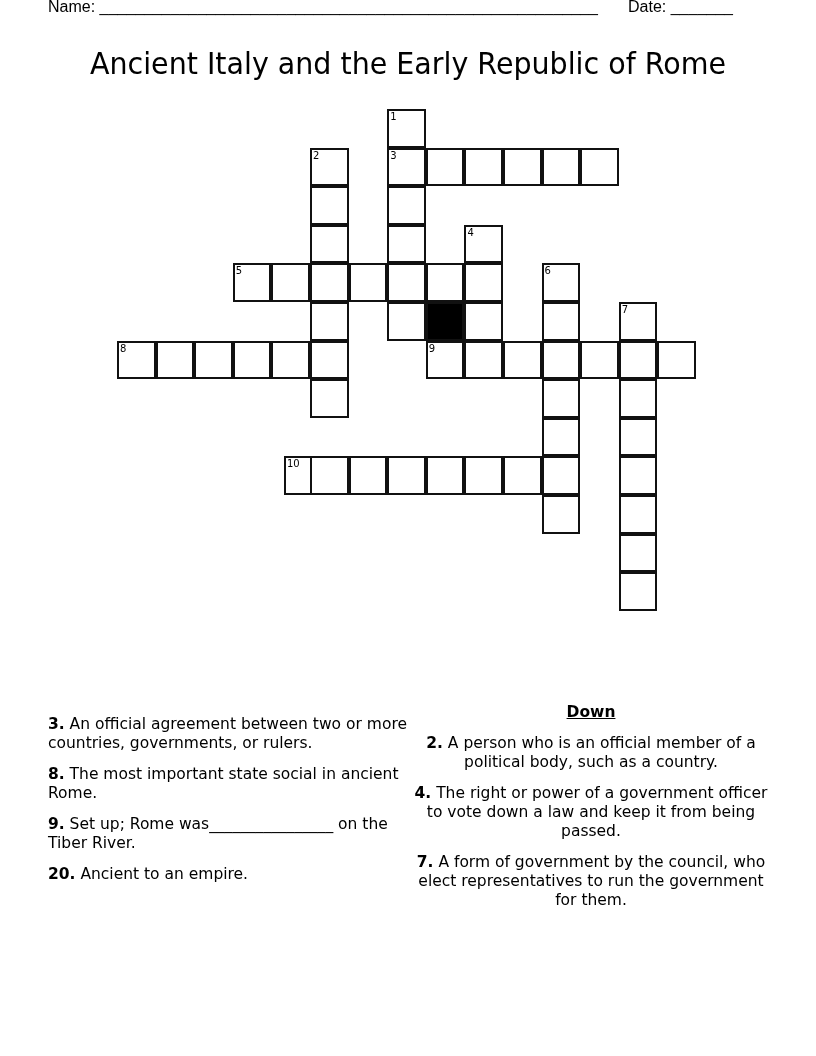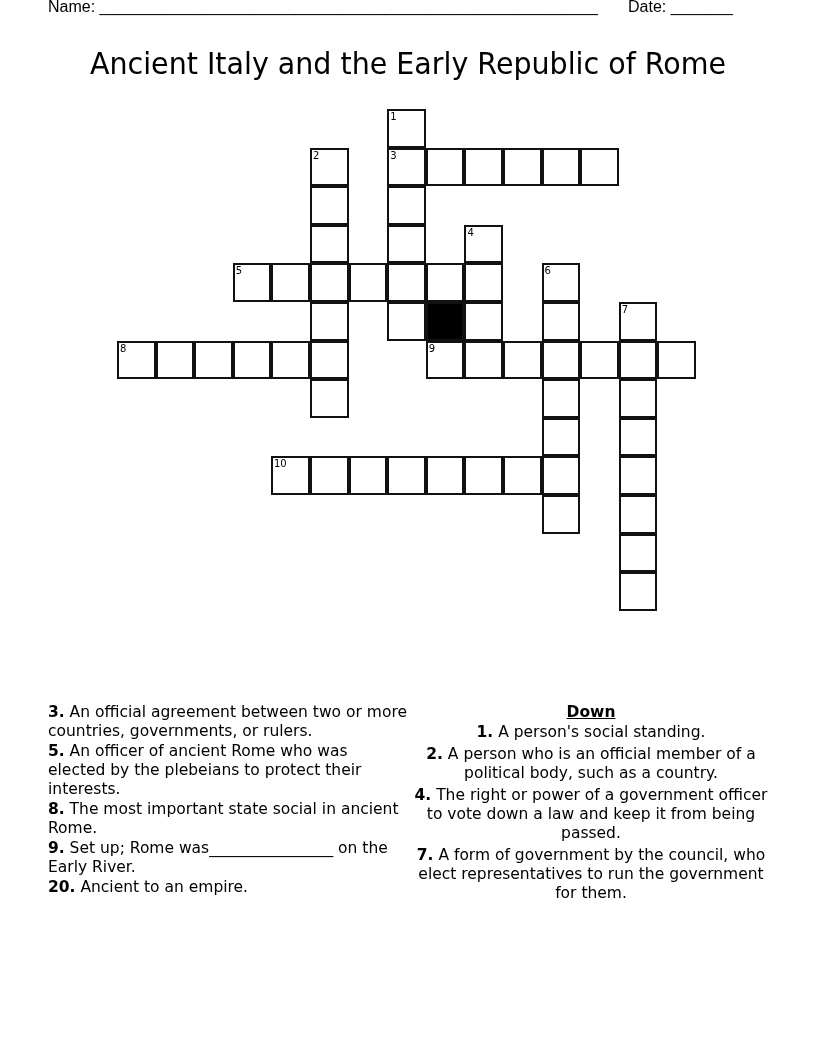--- a/index.html
+++ b/index.html
@@ -11,21 +11,21 @@
            font-family:"DejaVu Sans", sans-serif; font-size:30px; transform:scaleX(0.95); }
   .grid { position:absolute; left:118px; top:110px; }
   .cell { position:absolute; width:38.6px; height:38.6px; box-sizing:border-box;
           border:2px solid #111; background:#fff; margin-left:-1px; margin-top:-1px; }
   .cell.black { background:#000; }
   .num { position:absolute; left:1px; top:0px; font-family:"DejaVu Sans", sans-serif; font-size:10px; line-height:11px; }
   .clues { position:absolute; top:703px; font-family:"DejaVu Sans", sans-serif; font-size:15.5px; line-height:19px; }
   .clues.across { left:48px; width:360px; }
   .clues.down { left:411px; width:360px;text-align:center; }
   .clues h3 { margin:0 0 1px 0; font-size:15.5px; font-weight:bold; text-decoration:underline; }
-  .clue { margin:0 0 1px 0; }
+  .clue { margin:12px 0 1px 0; }
   .clue b { font-weight:bold; }
   .clues.down .clue { margin-bottom:3px; }
 </style>
 </head>
 <body>
 
 <div class="hdr hdr-name">Name: ________________________________________________________</div>
 <div class="hdr hdr-date">Date: _______</div>
 
 <div class="title">Ancient Italy and the Early Republic of Rome</div>
@@ -92,39 +92,37 @@
     <div class="cell" style="left: 38.6px; top: 231.6px;"></div>
     <div class="cell" style="left: 77.2px; top: 231.6px;"></div>
     <div class="cell" style="left: 115.8px; top: 231.6px;"></div>
     <div class="cell" style="left: 154.4px; top: 231.6px;"></div>
     <div class="cell" style="left: 308.8px; top: 231.6px;">
       <span class="num">9</span>
     </div>
     <div class="cell" style="left: 386px; top: 231.6px;"></div>
     <div class="cell" style="left: 463.2px; top: 231.6px;"></div>
     <div class="cell" style="left: 540.4px; top: 231.6px;"></div>
-    <div class="cell" style="left: 154px; top: 347.4px;">
+    <div class="cell" style="left: 167px; top: 347.4px;">
       <span class="num">10</span>
     </div>
     <div class="cell" style="left: 193px; top: 347.4px;"></div>
     <div class="cell" style="left: 231.6px; top: 347.4px;"></div>
     <div class="cell" style="left: 270.2px; top: 347.4px;"></div>
     <div class="cell" style="left: 308.8px; top: 347.4px;"></div>
     <div class="cell" style="left: 347.4px; top: 347.4px;"></div>
     <div class="cell" style="left: 386px; top: 347.4px;"></div>
     <div class="cell black" style="left: 308.8px; top: 193px;"></div>
   </div>
 
 <div class="clues across">
   <div class="clue"><b>3.</b><span> An official agreement between two or more countries, governments, or rulers.</span></div>
-  <div class="clue"><b>5.</b><span> An officer of ancient Rome who was elected by the plebeians to protect their interests.</span></div>
   <div class="clue"><b>8.</b><span> The most important state social in ancient Rome.</span></div>
-  <div class="clue"><b>9.</b><span> Set up; Rome was________________ on the Early River.</span></div>
+  <div class="clue"><b>9.</b><span> Set up; Rome was________________ on the Tiber River.</span></div>
   <div class="clue"><b>20.</b><span> Ancient to an empire.</span></div>
 </div>
 
 <div class="clues down">
   <h3>Down</h3>
-  <div class="clue"><b>1.</b><span> A person's social standing.</span></div>
   <div class="clue"><b>2.</b><span> A person who is an official member of a political body, such as a country.</span></div>
   <div class="clue"><b>4.</b><span> The right or power of a government officer to vote down a law and keep it from being passed.</span></div>
   <div class="clue"><b>7.</b><span> A form of government by the council, who elect representatives to run the government for them.</span></div>
 </div>
 
 </body></html>

